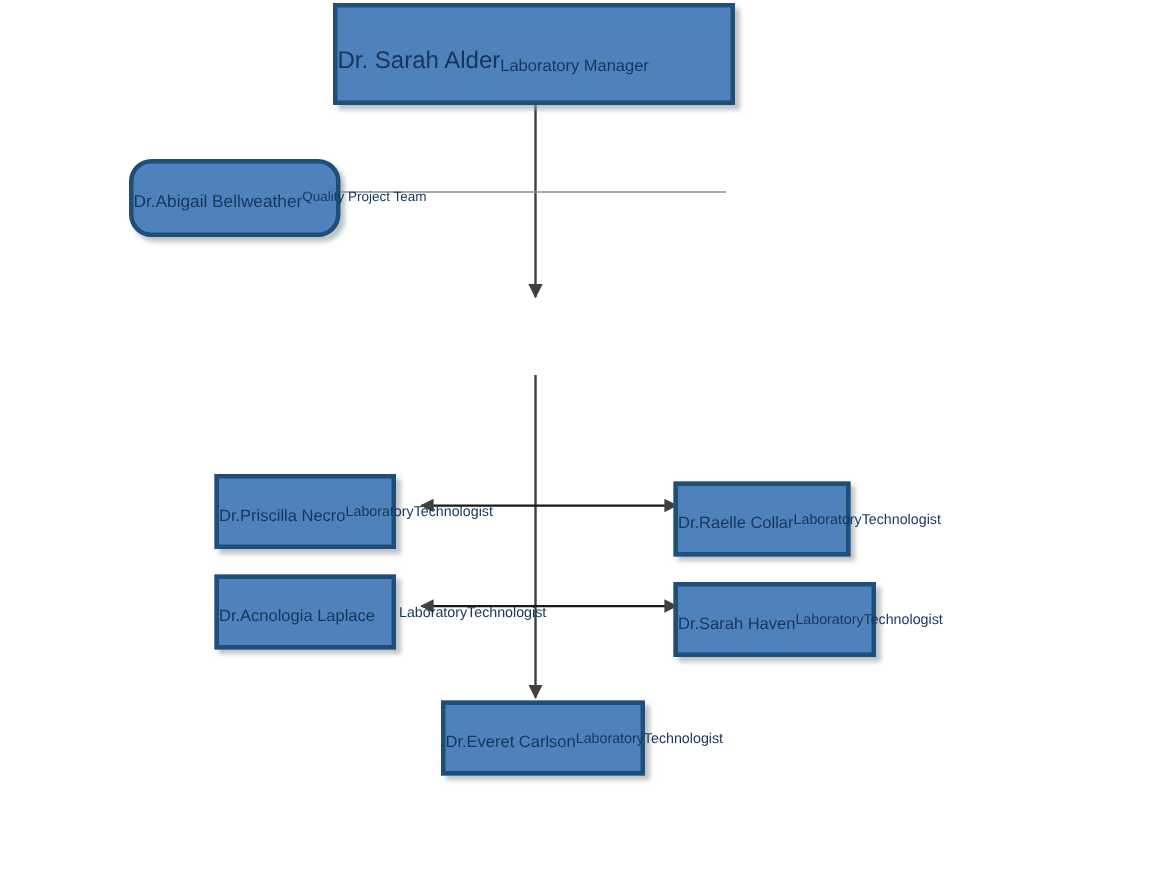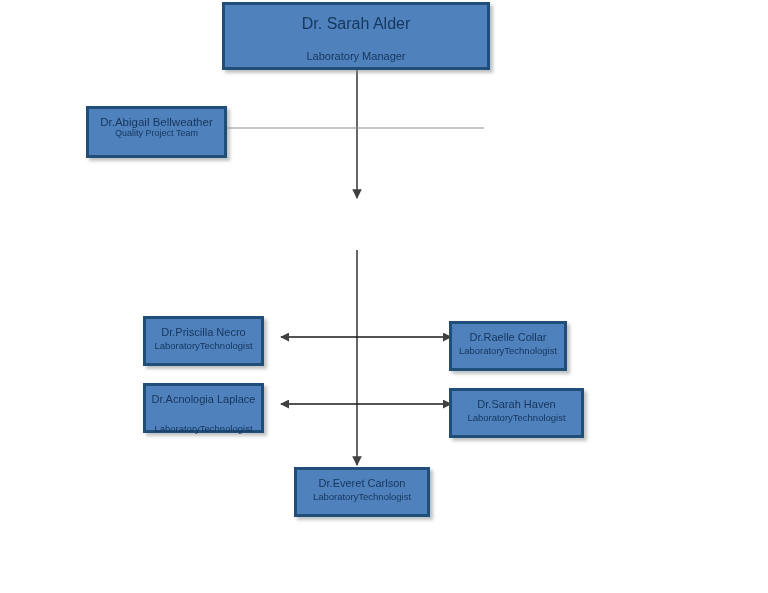--- a/index.html
+++ b/index.html
@@ -34,21 +34,21 @@
   }
 
   .org-node {
     position: absolute;
     z-index: 2;
     box-sizing: border-box;
     background: #4f81bd;
     border: 3px solid #1f4e79;
     box-shadow: 3px 3px 3px rgba(140, 145, 150, 0.55);
     display: flex;
-    flex-direction: column;
+    flex-direction: row;
     align-items: center;
     text-align: center;
   }
 
   .node-name {
     color: #16365c;
     white-space: nowrap;
     line-height: 1.1;
   }
   .node-title {
@@ -73,20 +73,21 @@
   .node-root .node-title {
     font-size: 11px;
     margin-top: 17px;
   }
 
   
   .node-staff {
     width: 141px;
     height: 52px;
     justify-content: flex-start;
+    border-radius: 15px;
   }
   .node-staff .node-name {
     font-size: 11.5px;
     margin-top: 7px;
   }
   .node-staff .node-title {
     font-size: 9px;
   }
   .node-quality { left: 86px; top: 106px; }
   .node-biosafety { left: 484px; top: 104px; width: 143px; }

